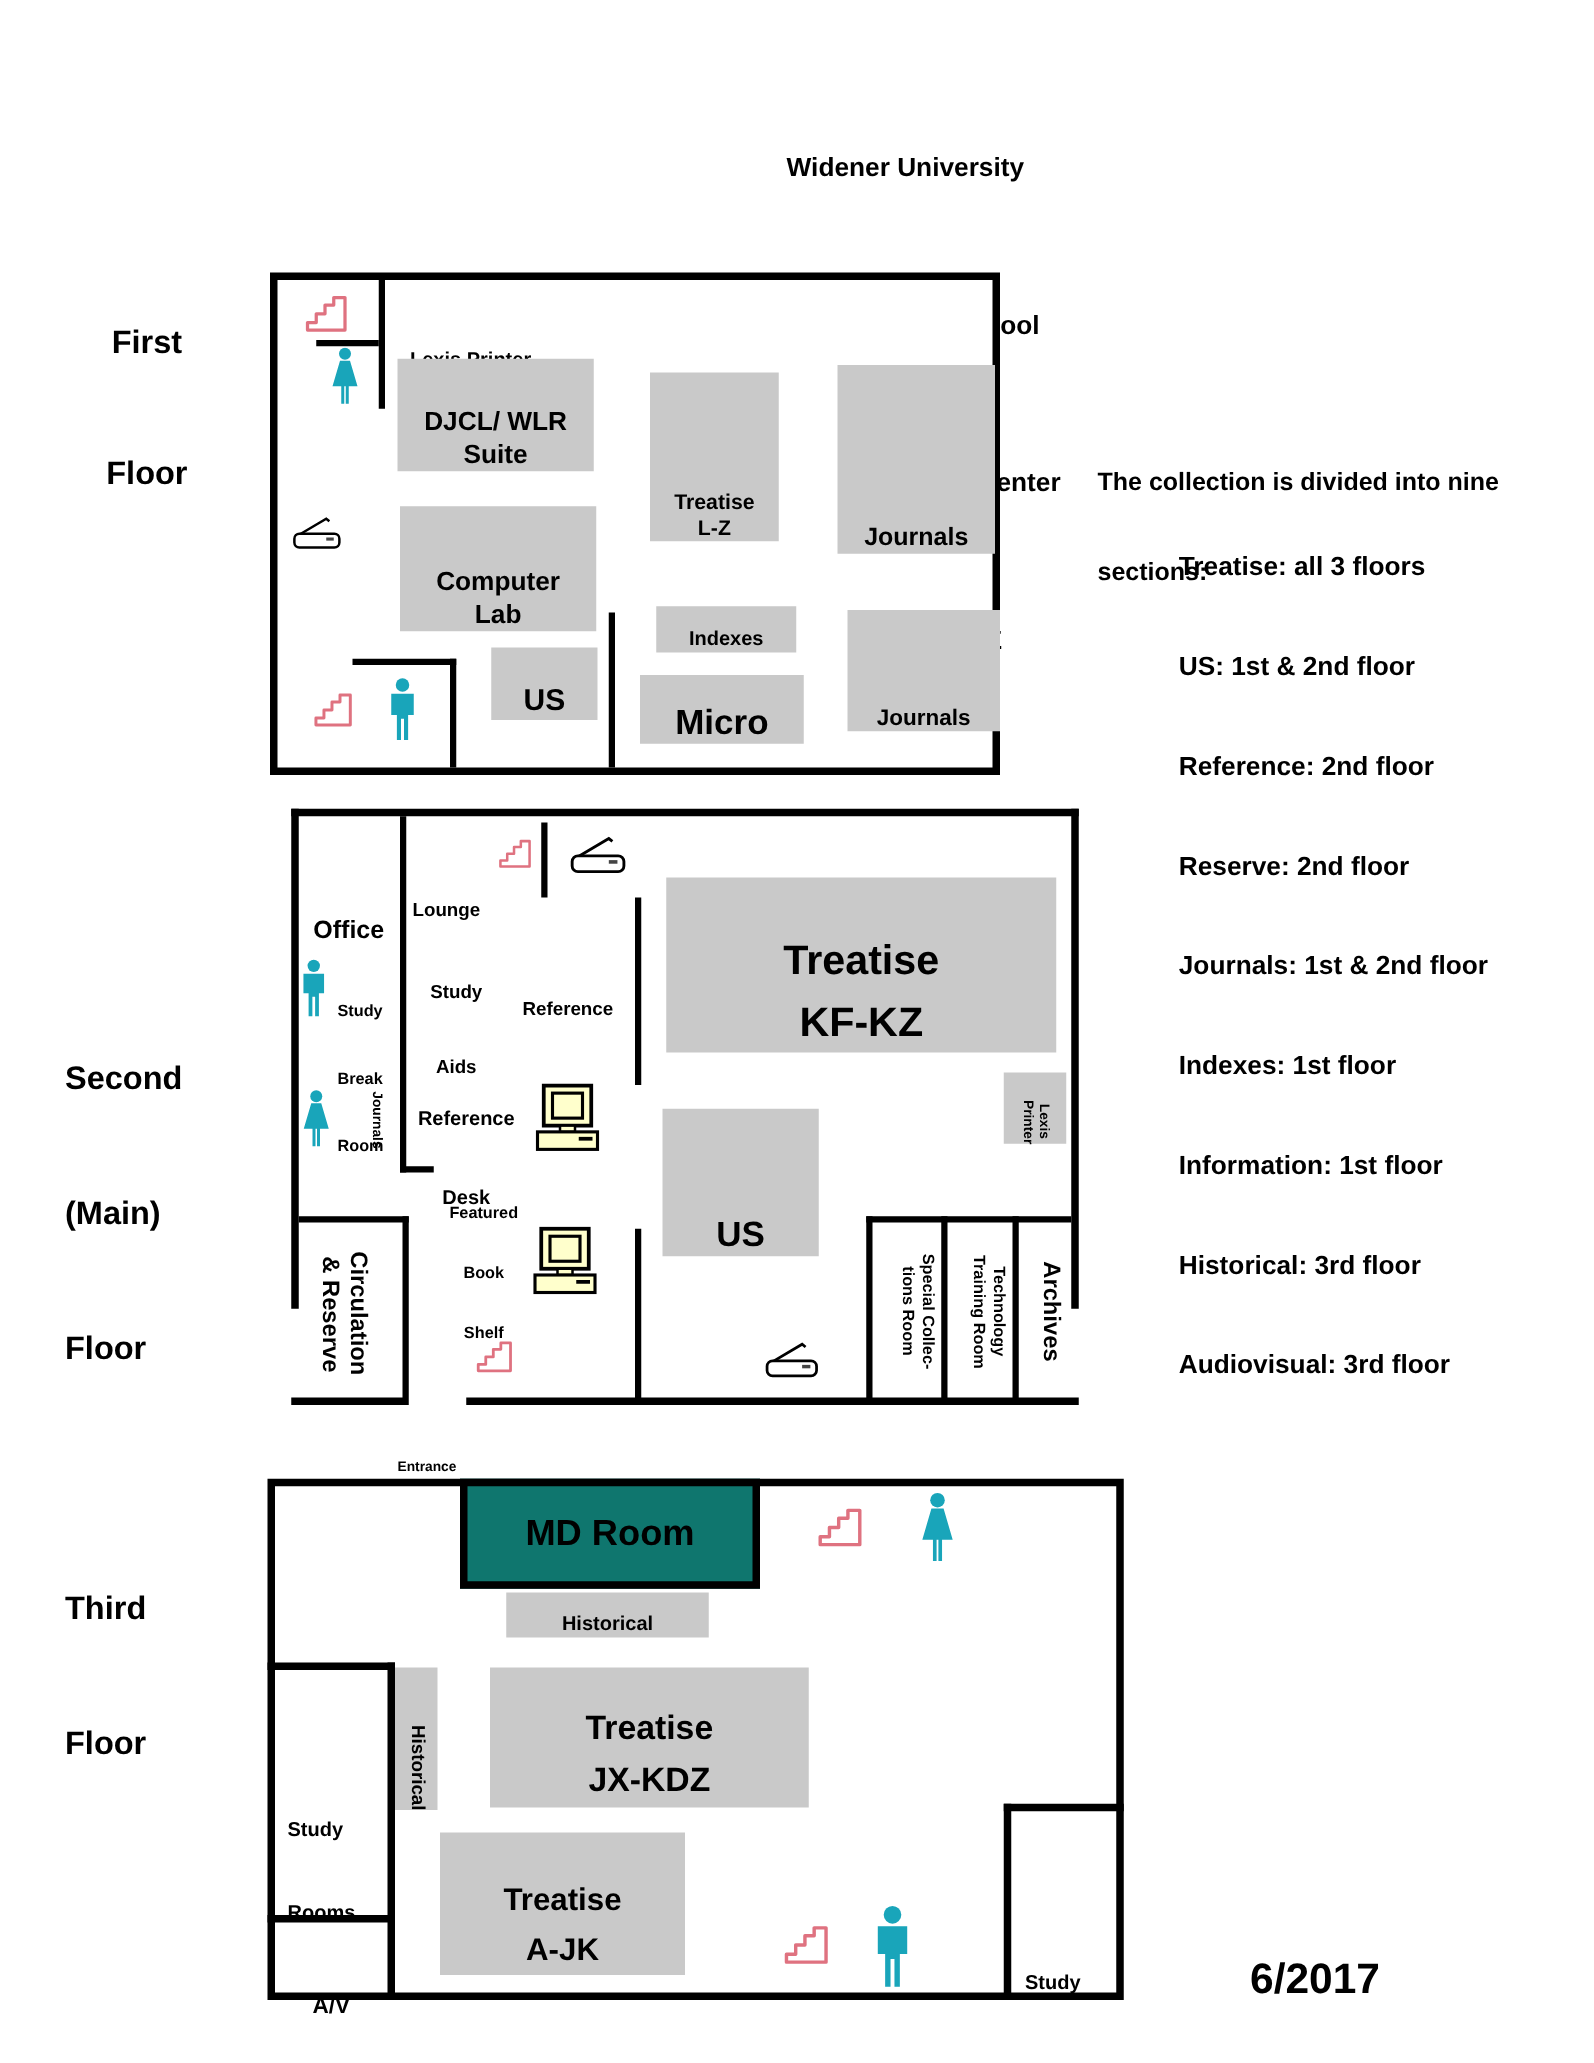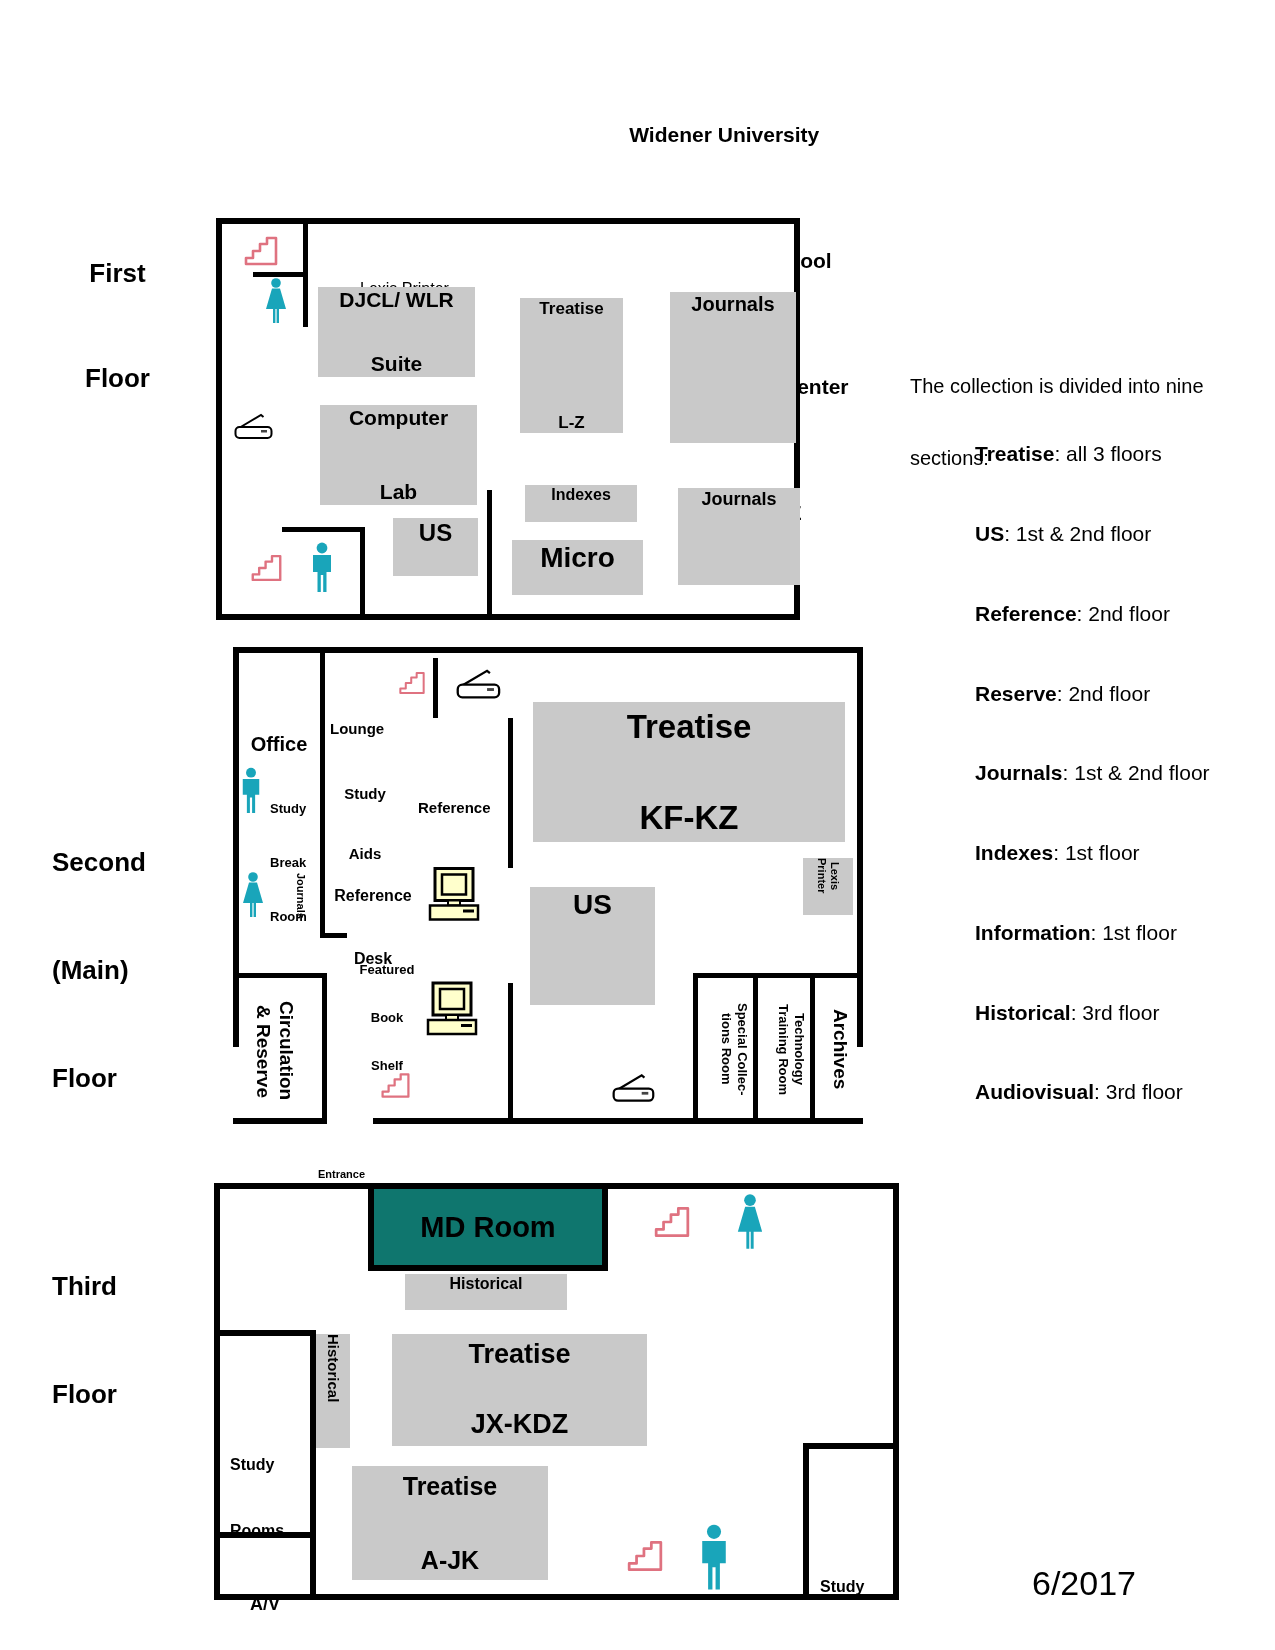--- a/index.html
+++ b/index.html
@@ -2,23 +2,23 @@
 <html><head>
 <meta charset="utf-8">
 <style>
   html,body{margin:0;padding:0;background:#fff;}
   #page{position:relative;width:1275px;height:1650px;background:#fff;overflow:hidden;
         font-family:"Liberation Sans",sans-serif;color:#000;}
   .abs{position:absolute;}
   .floor{position:absolute;border:6px solid #000;background:#fff;box-sizing:border-box;}
   .wall{position:absolute;background:#000;}
   .box{position:absolute;background:#c9c9c9;display:flex;flex-direction:column;
-       align-items:center;justify-content:space-between;text-align:center;font-weight:bold;line-height:1.25;}
+       align-items:center;justify-content:flex-end;text-align:center;font-weight:bold;line-height:1.25;}
   .t{position:absolute;font-weight:bold;white-space:pre;}
-  .treg{position:absolute;font-weight:normal;white-space:pre;margin-left:32px;}
+  .treg{position:absolute;font-weight:bold;white-space:pre;}
   .vt{writing-mode:vertical-rl;text-orientation:mixed;font-weight:bold;text-align:center;}
   .vtabs{position:absolute;writing-mode:vertical-rl;text-orientation:mixed;font-weight:bold;text-align:center;}
   .ctr{text-align:center;}
   svg{display:block;}
 </style>
 </head>
 <body>
 
 <svg width="0" height="0" style="position:absolute" aria-hidden="true">
   <defs>

